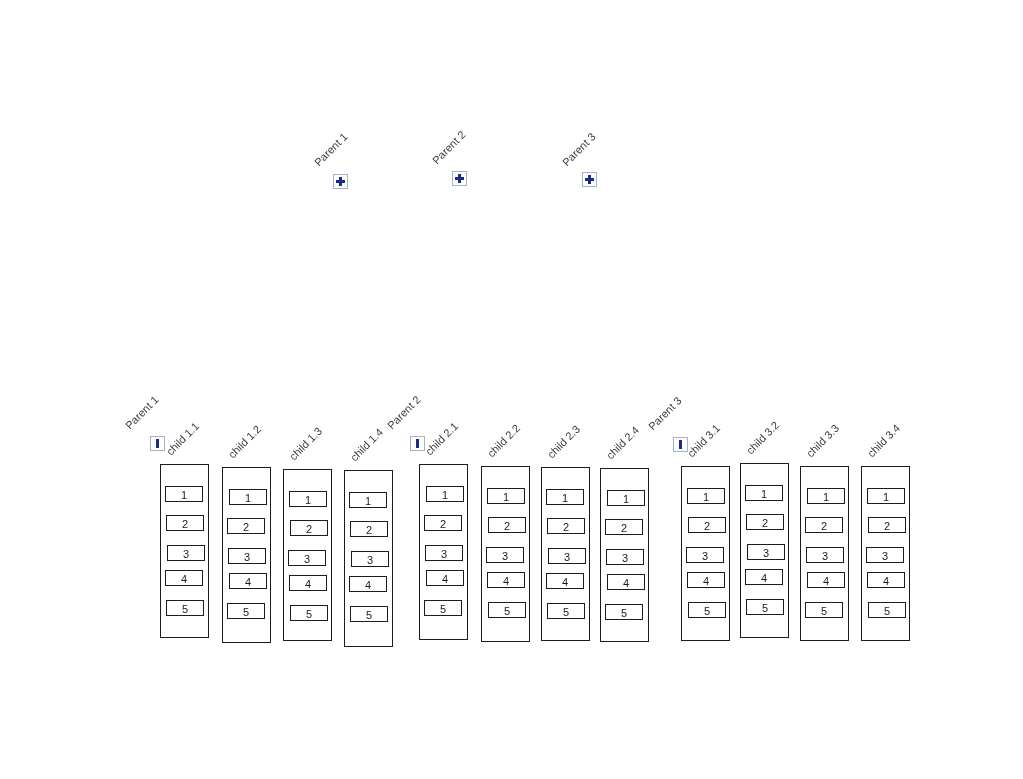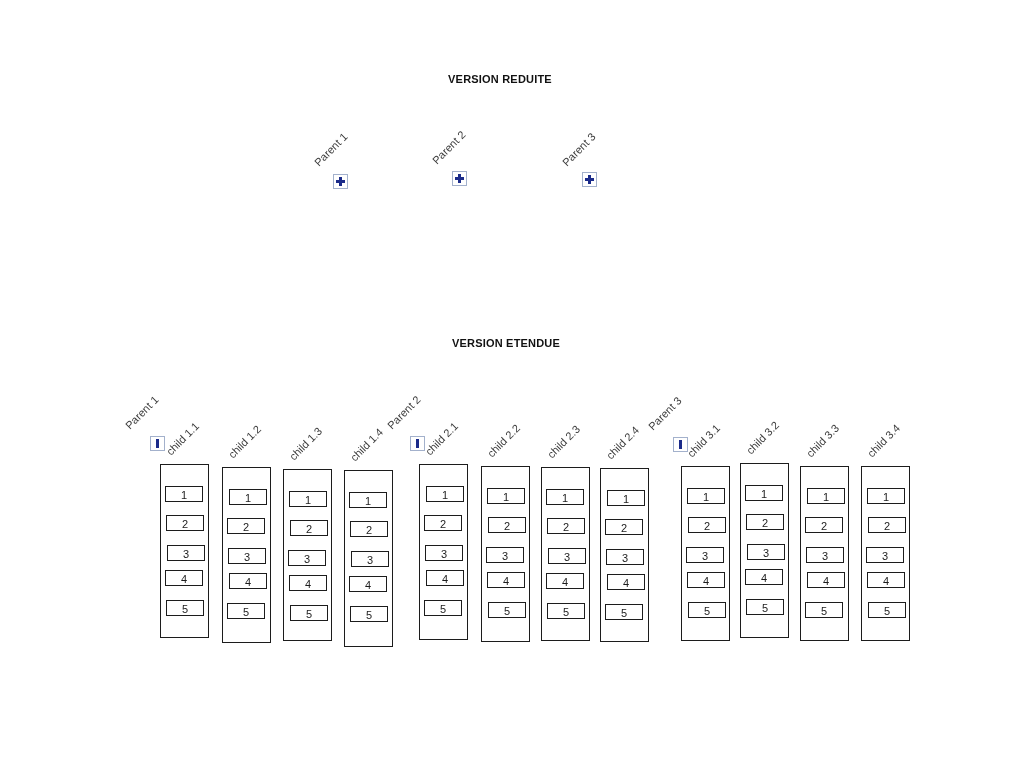--- a/index.html
+++ b/index.html
@@ -79,22 +79,20 @@
     border: 1px solid #1c1c1c;
     background: #ffffff;
     box-sizing: border-box;
     cursor: pointer;
   }
 </style>
 </head>
 <body>
 
 <div id="canvas">
-  <div class="section-title" style="left:350px; top:73px;">VERSION REDUITE</div>
-  <div class="section-title" style="left:356px; top:337px;">VERSION ETENDUE</div>
   <div id="reduced-section">
       <span class="rot-label" style="left: 321px; top: 156px;">Parent 1</span>
       <button class="tree-btn" style="left: 333px; top: 174px;">
         <span class="bar-h"></span>
         <span class="bar-v"></span>
       </button>
       <span class="rot-label" style="left: 439px; top: 154px;">Parent 2</span>
       <button class="tree-btn" style="left: 452px; top: 171px;">
         <span class="bar-h"></span>
         <span class="bar-v"></span>

